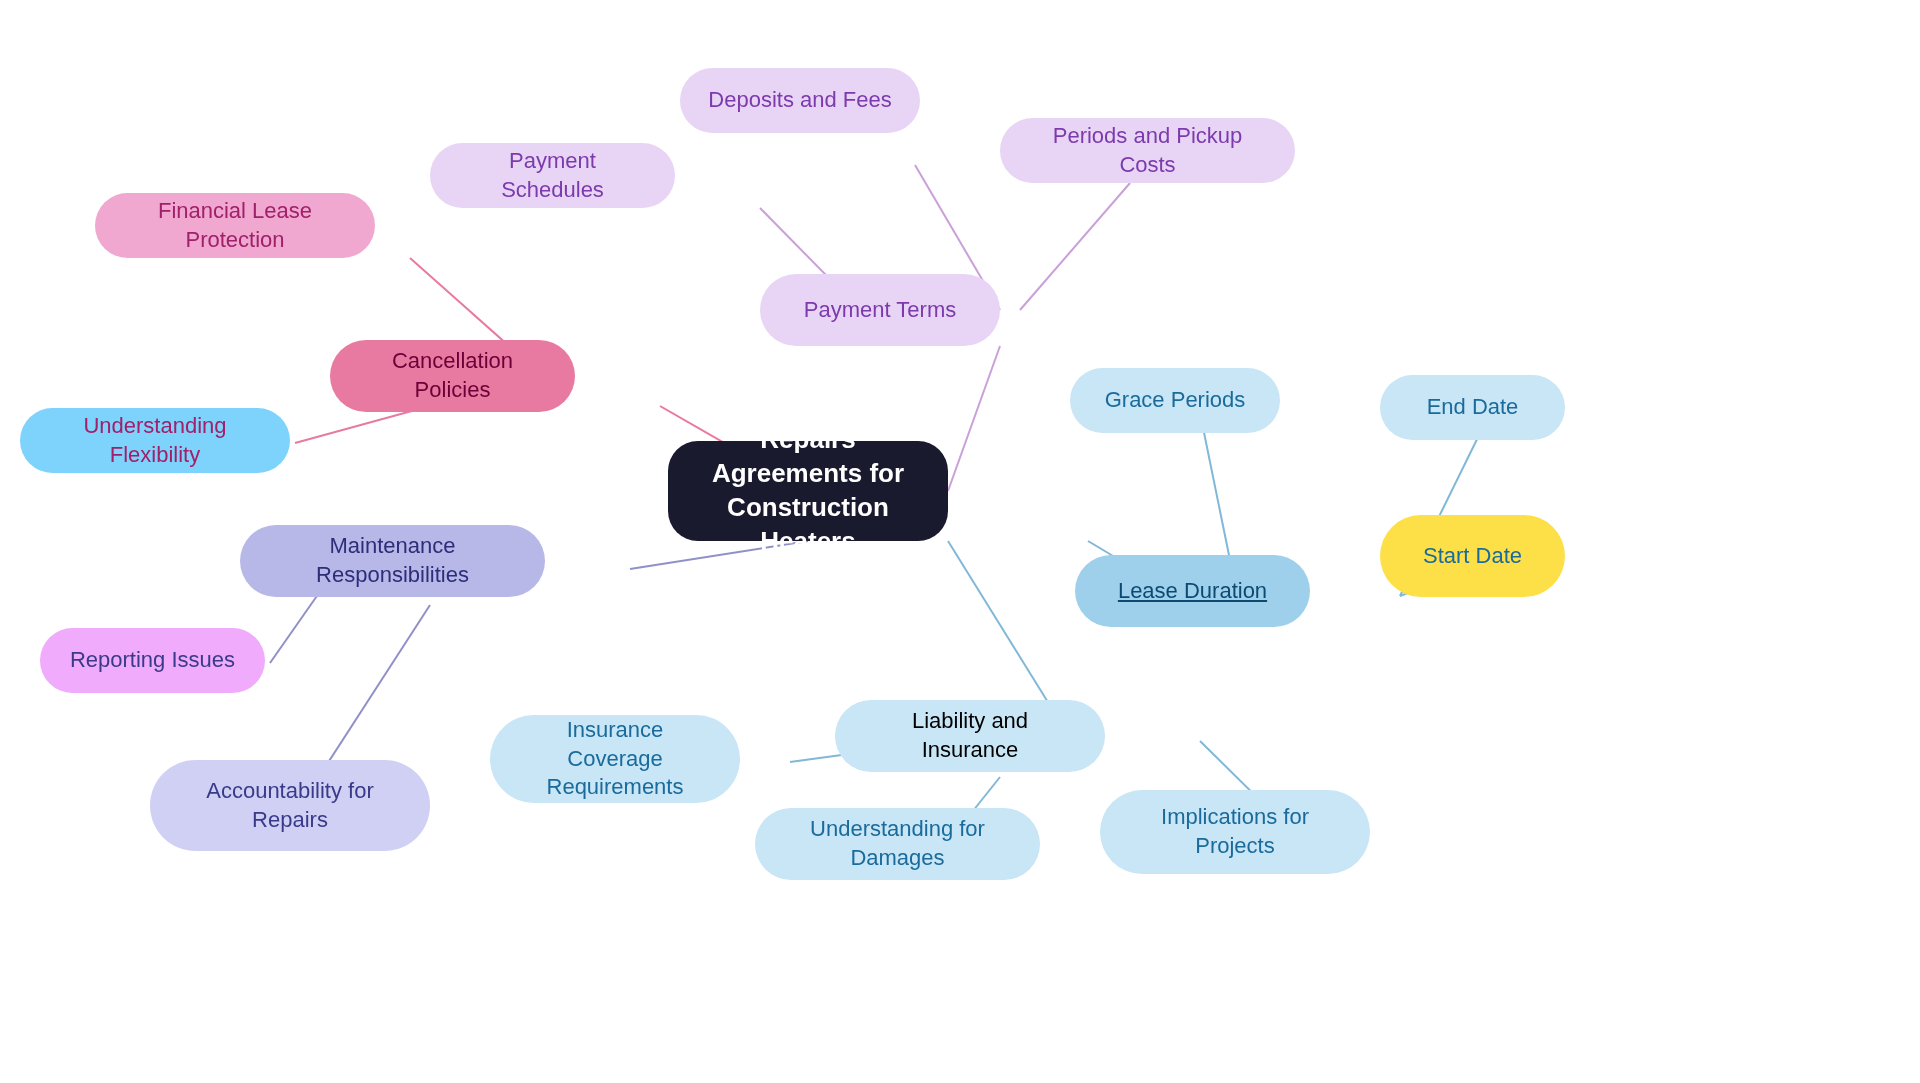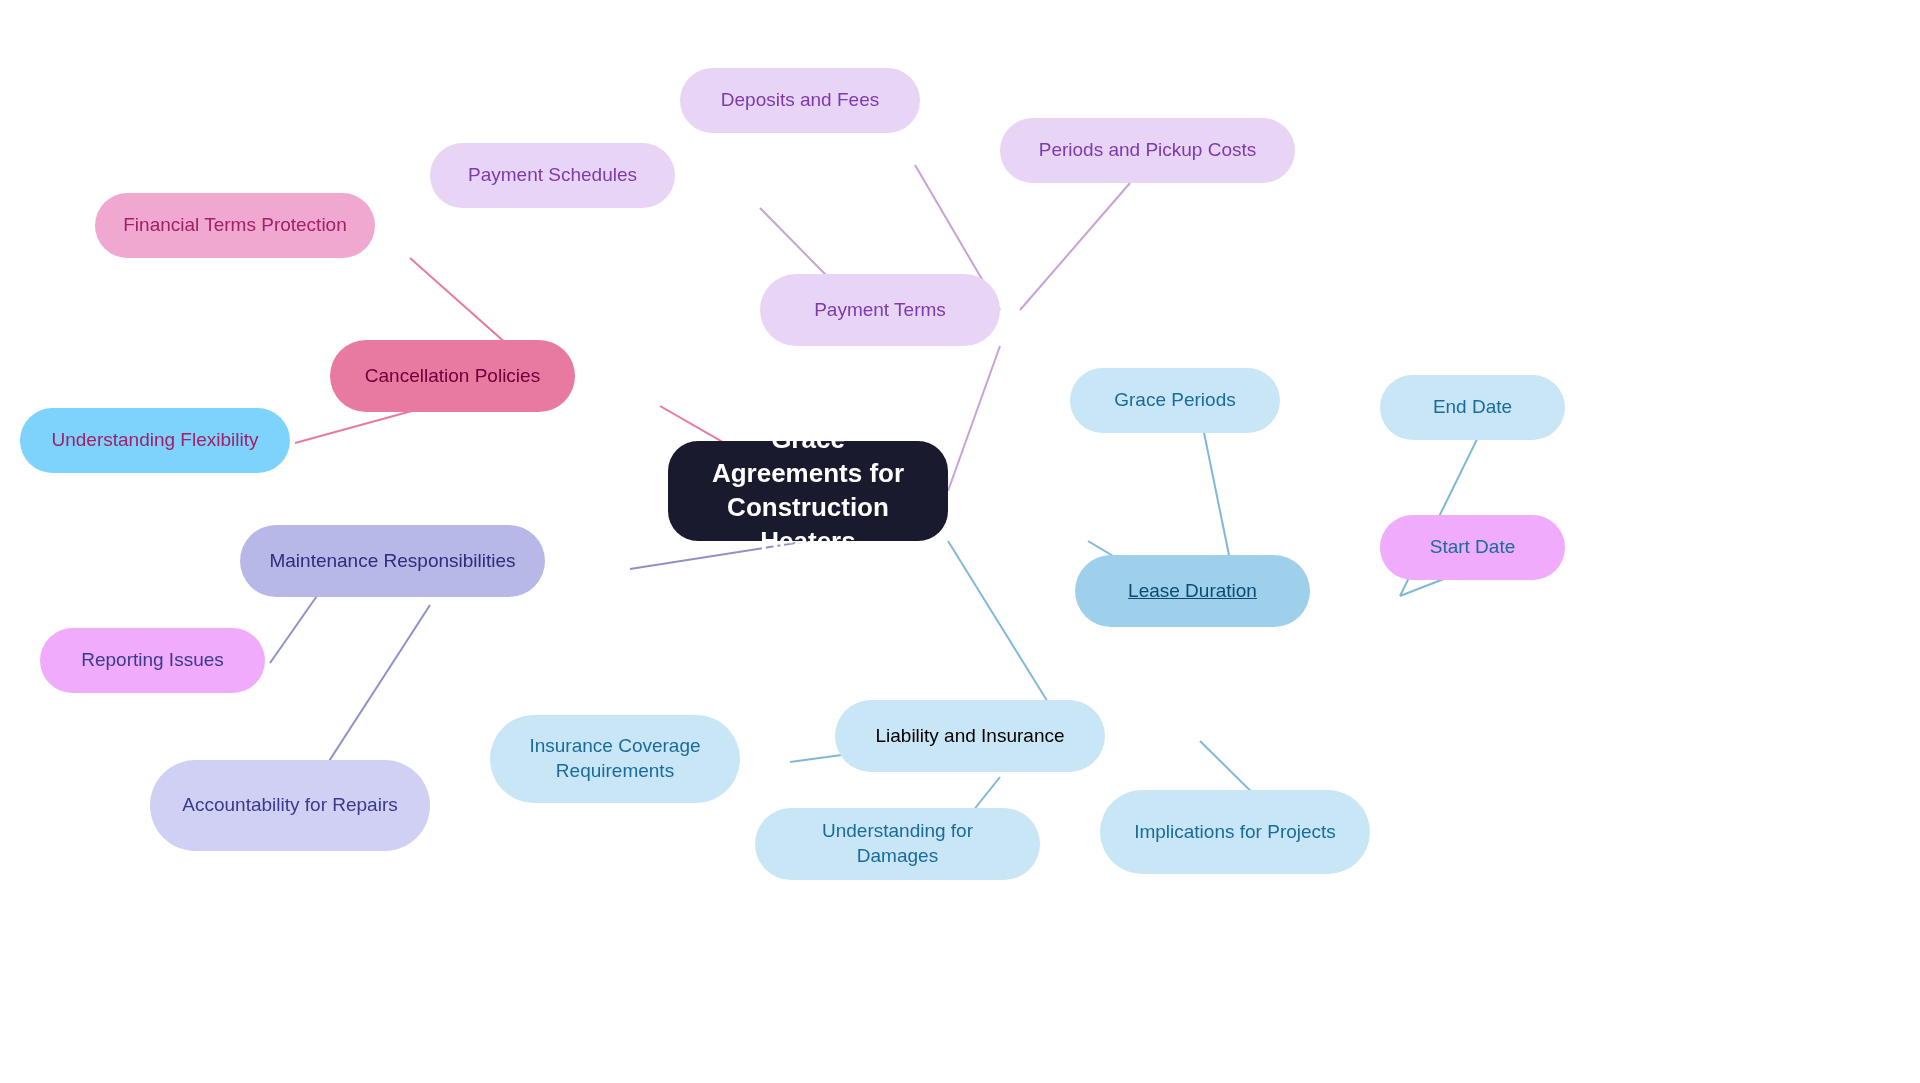--- a/index.html
+++ b/index.html
@@ -18,21 +18,21 @@
       height: 1083px;
       pointer-events: none;
     }
     .node {
       position: absolute;
       border-radius: 50px;
       display: flex;
       align-items: center;
       justify-content: center;
       text-align: center;
-      font-size: 19px;
+      font-size: 22px;
       font-weight: 500;
       padding: 14px 28px;
       cursor: pointer;
       line-height: 1.3;
     }
     .node-center {
       background: #1a1a2e;
       color: #ffffff;
       font-size: 26px;
       font-weight: 600;
@@ -80,21 +80,21 @@
 
   <line x1="948" y1="541" x2="1072" y2="741" stroke="#80b8d8" stroke-width="2"></line>
 
   <line x1="945" y1="741" x2="790" y2="762" stroke="#80b8d8" stroke-width="2"></line>
 
   <line x1="1000" y1="777" x2="953" y2="836" stroke="#80b8d8" stroke-width="2"></line>
 
   <line x1="1200" y1="741" x2="1283" y2="823" stroke="#80b8d8" stroke-width="2"></line>
 </svg>
 
-<div class="node node-center" style="left: 668px; top: 441px; width: 280px; height: 100px;">Grace Agreements for
+<div class="node node-center" style="left: 668px; top: 441px; width: 280px; height: 100px;">Repairs Agreements for
 Construction Heaters</div>
 
 <div class="node node-purple-light" style="left: 760px; top: 274px; width: 240px; height: 72px; background:#e8d5f5; color:#7c3aad;">
   <span>Payment Terms</span>
 </div>
 
 <div class="node node-purple-light" style="left: 680px; top: 68px; width: 240px; height: 65px; background:#e8d5f5; color:#7c3aad;">
   <span>Deposits and Fees</span>
 </div>
 
@@ -104,21 +104,21 @@
 
 <div class="node node-purple-light" style="left: 430px; top: 143px; width: 245px; height: 65px; background:#e8d5f5; color:#7c3aad;">
   <span>Payment Schedules</span>
 </div>
 
 <div class="node" style="left: 330px; top: 340px; width: 245px; height: 72px; background:#e879a0; color:#6b0038;">
   <span>Cancellation Policies</span>
 </div>
 
 <div class="node" style="left: 95px; top: 193px; width: 280px; height: 65px; background:#f0a8d0; color:#a0206a;">
-  <span>Financial Terms Protection</span>
+  <span>Financial Lease Protection</span>
 </div>
 
 <div class="node" style="left: 20px; top: 408px; width: 270px; height: 65px; background:#7dd3fc; color:#a0206a;">
   <span>Understanding Flexibility</span>
 </div>
 
 <div class="node" style="left: 240px; top: 525px; width: 305px; height: 72px; background:#b8b8e8; color:#2d2d7a;">
   <span>Maintenance Responsibilities</span>
 </div>
 
@@ -135,21 +135,21 @@
 </div>
 
 <div class="node" style="left: 1070px; top: 368px; width: 210px; height: 65px; background:#c8e6f5; color:#1a6b9c;">
   <span>Grace Periods</span>
 </div>
 
 <div class="node" style="left: 1380px; top: 375px; width: 185px; height: 65px; background:#c8e6f5; color:#1a6b9c;">
   <span>End Date</span>
 </div>
 
-<div class="node" style="left: 1380px; top: 515px; width: 185px; height: 65px; background:#f0abfc; color:#1a6b9c;">
+<div class="node" style="left: 1380px; top: 515px; width: 185px; height: 82px; background:#fde047; color:#1a6b9c;">
   <span>Start Date</span>
 </div>
 
 <div class="node" style="left: 835px; top: 700px; width: 270px; height: 72px; background:#c8e6f5; color:#000000;align-items:center;">
   <span>Liability and Insurance</span>
 </div>
 
 <div class="node" style="left: 490px; top: 715px; width: 250px; height: 88px; background:#c8e6f5; color:#1a6b9c;">
   <span>Insurance Coverage
 Requirements</span>

